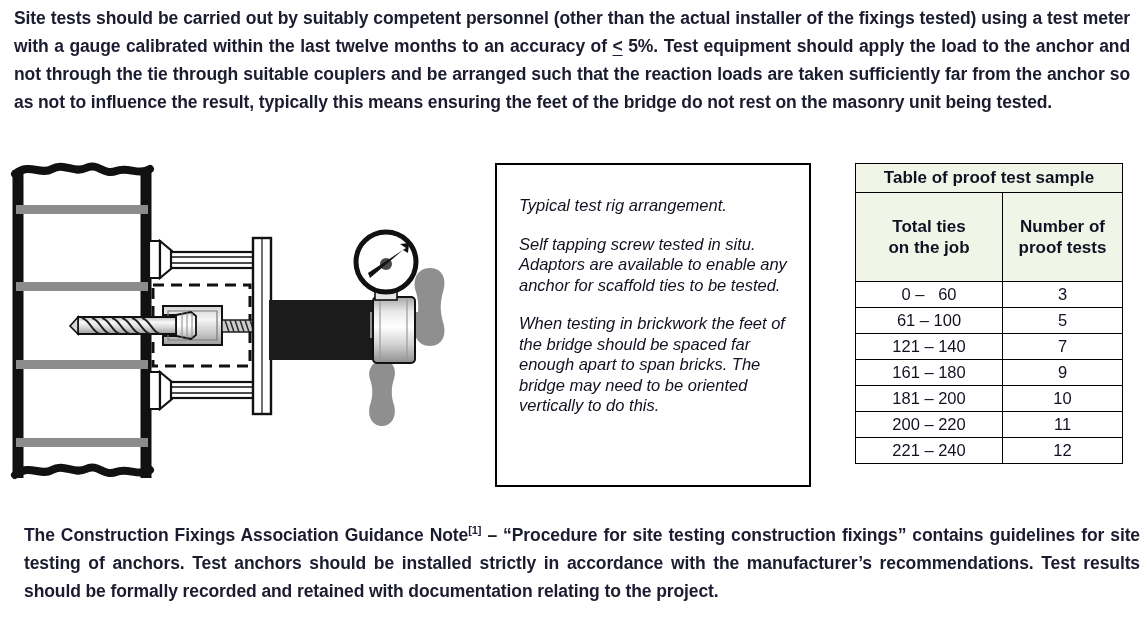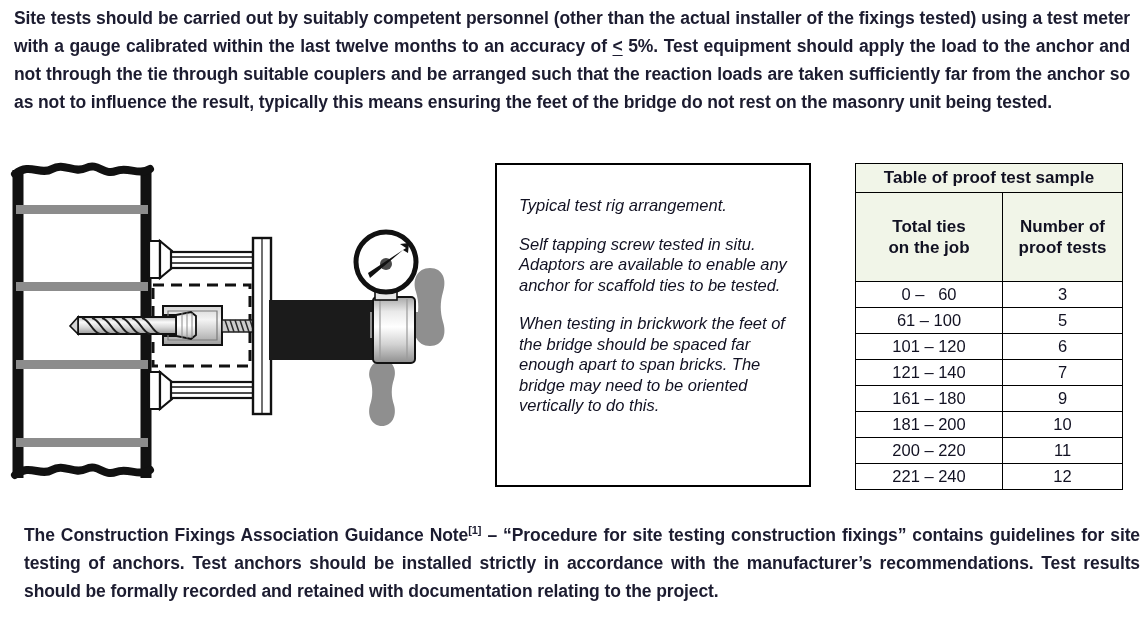--- a/index.html
+++ b/index.html
@@ -282,24 +282,20 @@
   <tbody>
     <tr>
       <td><span class="range-cell">0 –   60</span></td>
       <td>3</td>
     </tr>
     <tr>
       <td><span class="range-cell">61 – 100</span></td>
       <td>5</td>
     </tr>
     <tr>
-      <td><span class="range-cell">101 – 120</span></td>
-      <td>6</td>
-    </tr>
-    <tr>
       <td><span class="range-cell">121 – 140</span></td>
       <td>7</td>
     </tr>
     <tr>
       <td><span class="range-cell">161 – 180</span></td>
       <td>9</td>
     </tr>
     <tr>
       <td><span class="range-cell">181 – 200</span></td>
       <td>10</td>

